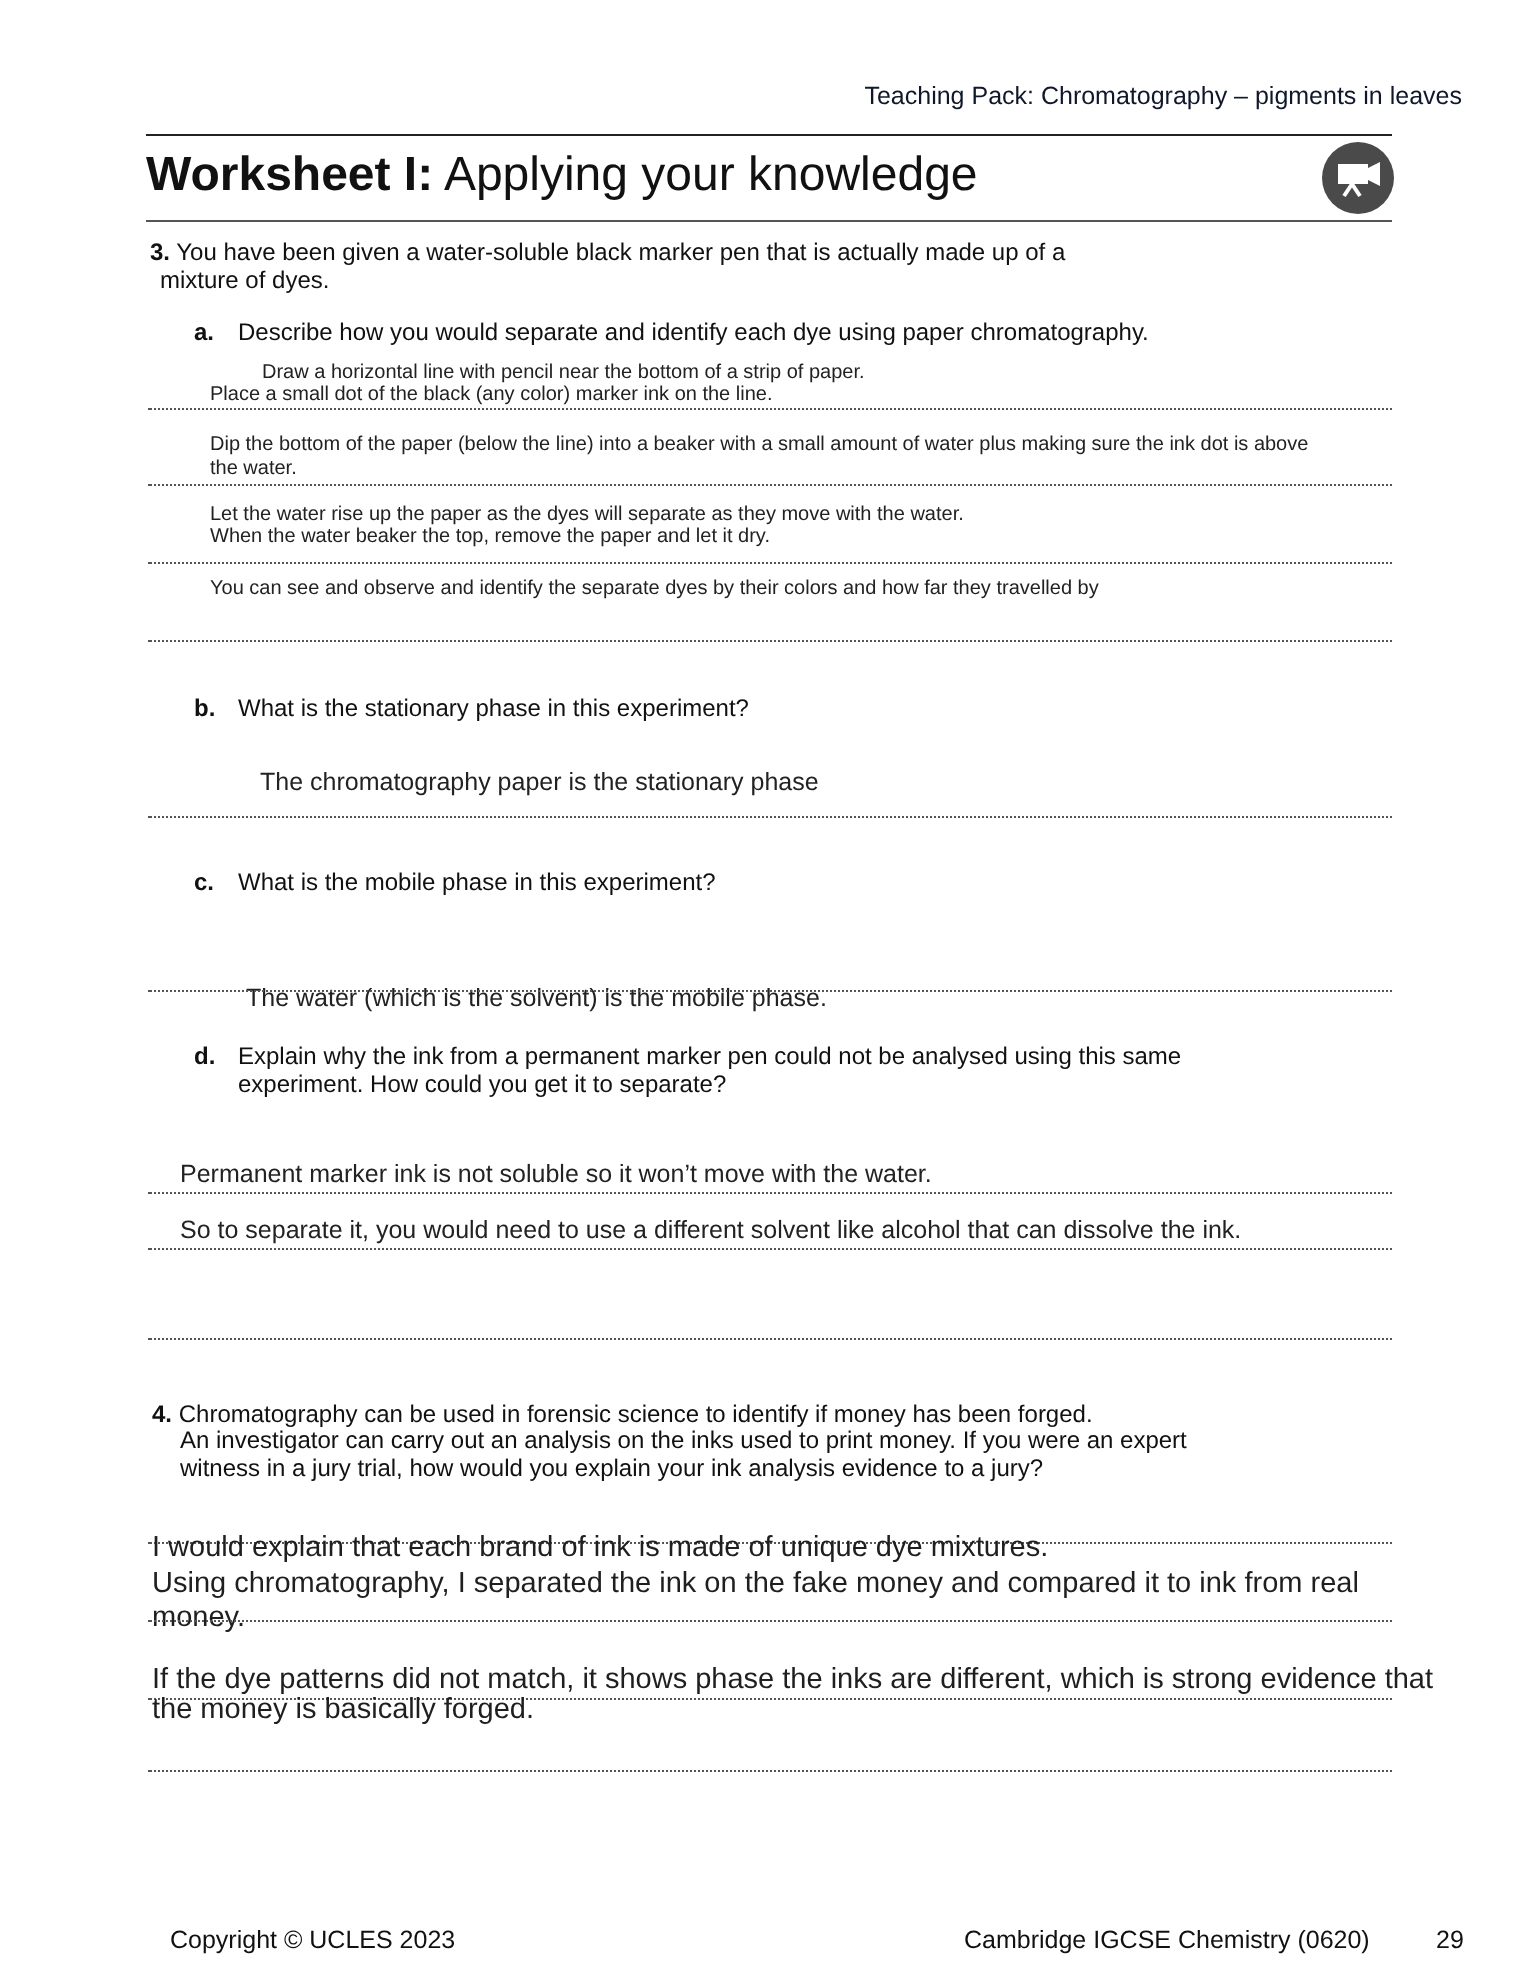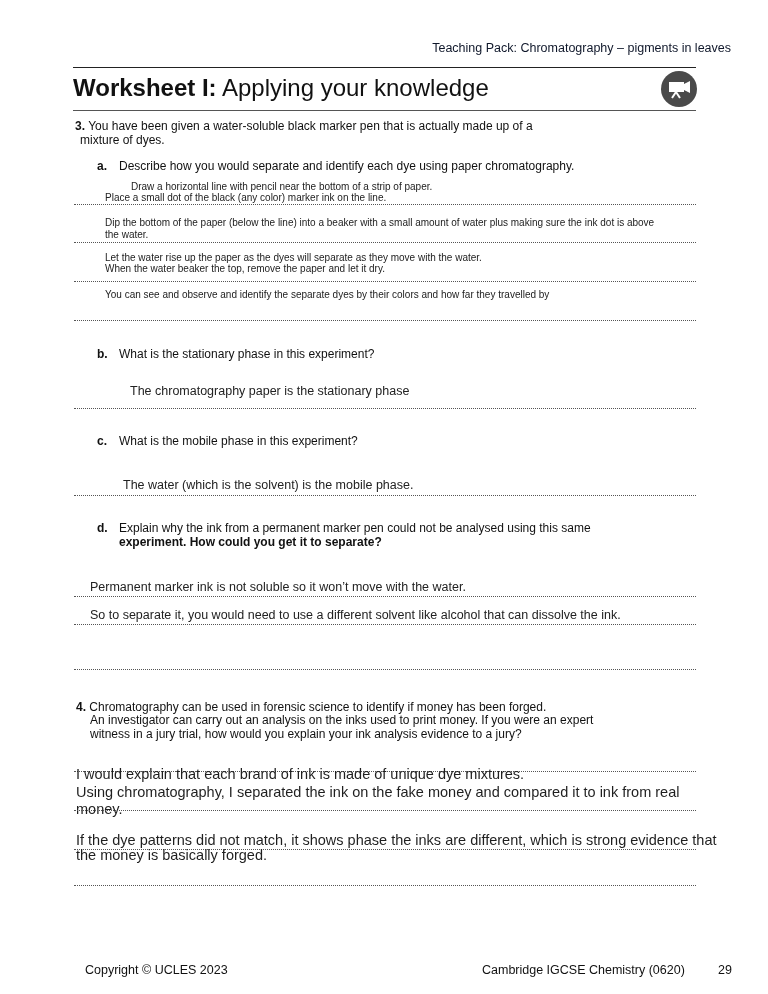--- a/index.html
+++ b/index.html
@@ -66,27 +66,27 @@
 
 <div class="abs q-text" style="left:97px; top:347px;">
   <span class="sub-label">b.</span><span>What is the stationary phase in this experiment?</span>
 </div>
 <div class="abs answer-mid" style="left:130px; top:384px;">The chromatography paper is the stationary phase</div>
 <div class="dots" style="top:408px;"></div>
 
 <div class="abs q-text" style="left:97px; top:434px;">
   <span class="sub-label">c.</span><span>What is the mobile phase in this experiment?</span>
 </div>
-<div class="abs answer-mid" style="left:123px; top:478px;text-align:right;">The water (which is the solvent) is the mobile phase.</div>
+<div class="abs answer-mid" style="left:123px; top:492px;text-align:right;">The water (which is the solvent) is the mobile phase.</div>
 <div class="dots" style="top:495px;"></div>
 
 <div class="abs q-text" style="left:97px; top:521px;">
   <span class="sub-label">d.</span><span>Explain why the ink from a permanent marker pen could not be analysed using this same</span>
 </div>
-<div class="abs q-text" style="left:119px; top:535px;font-weight:bold;">experiment. How could you get it to separate?</div>
+<div class="abs q-text" style="left:119px; top:535px;">experiment. How could you get it to separate?</div>
 <div class="abs answer-mid" style="left:90px; top:580px;">Permanent marker ink is not soluble so it won’t move with the water.</div>
 <div class="dots" style="top:596px;"></div>
 <div class="abs answer-mid" style="left:90px; top:608px;">So to separate it, you would need to use a different solvent like alcohol that can dissolve the ink.</div>
 <div class="dots" style="top:624px;"></div>
 <div class="dots" style="top:669px;"></div>
 
 <div class="abs q-text" style="left:76px; top:700px;">
   <span class="q-num">4.</span>
   <span>Chromatography can be used in forensic science to identify if money has been forged.</span>
 </div>

